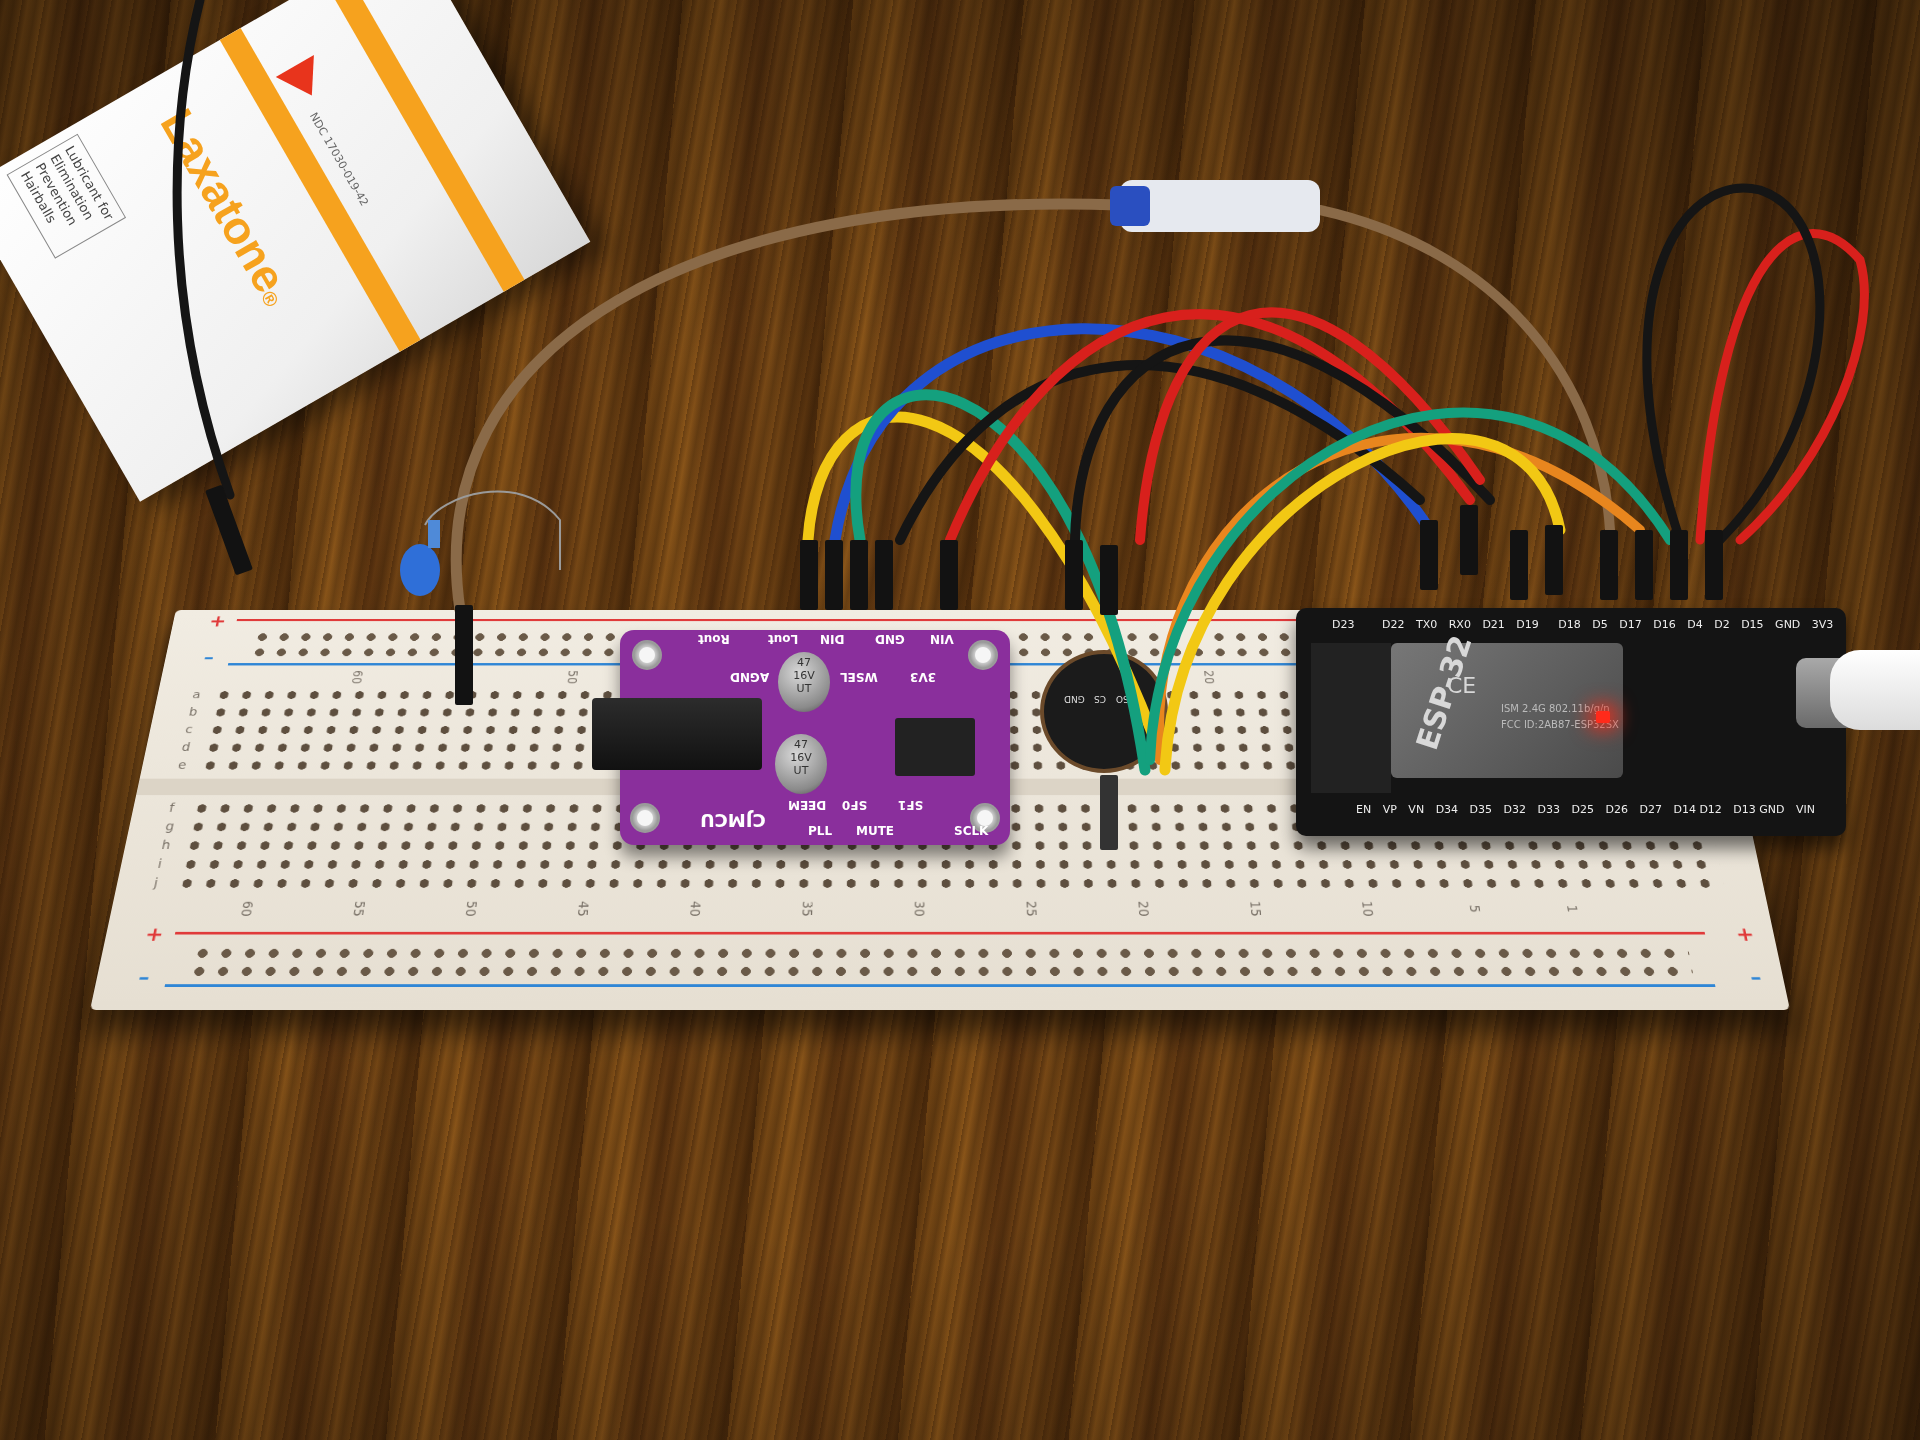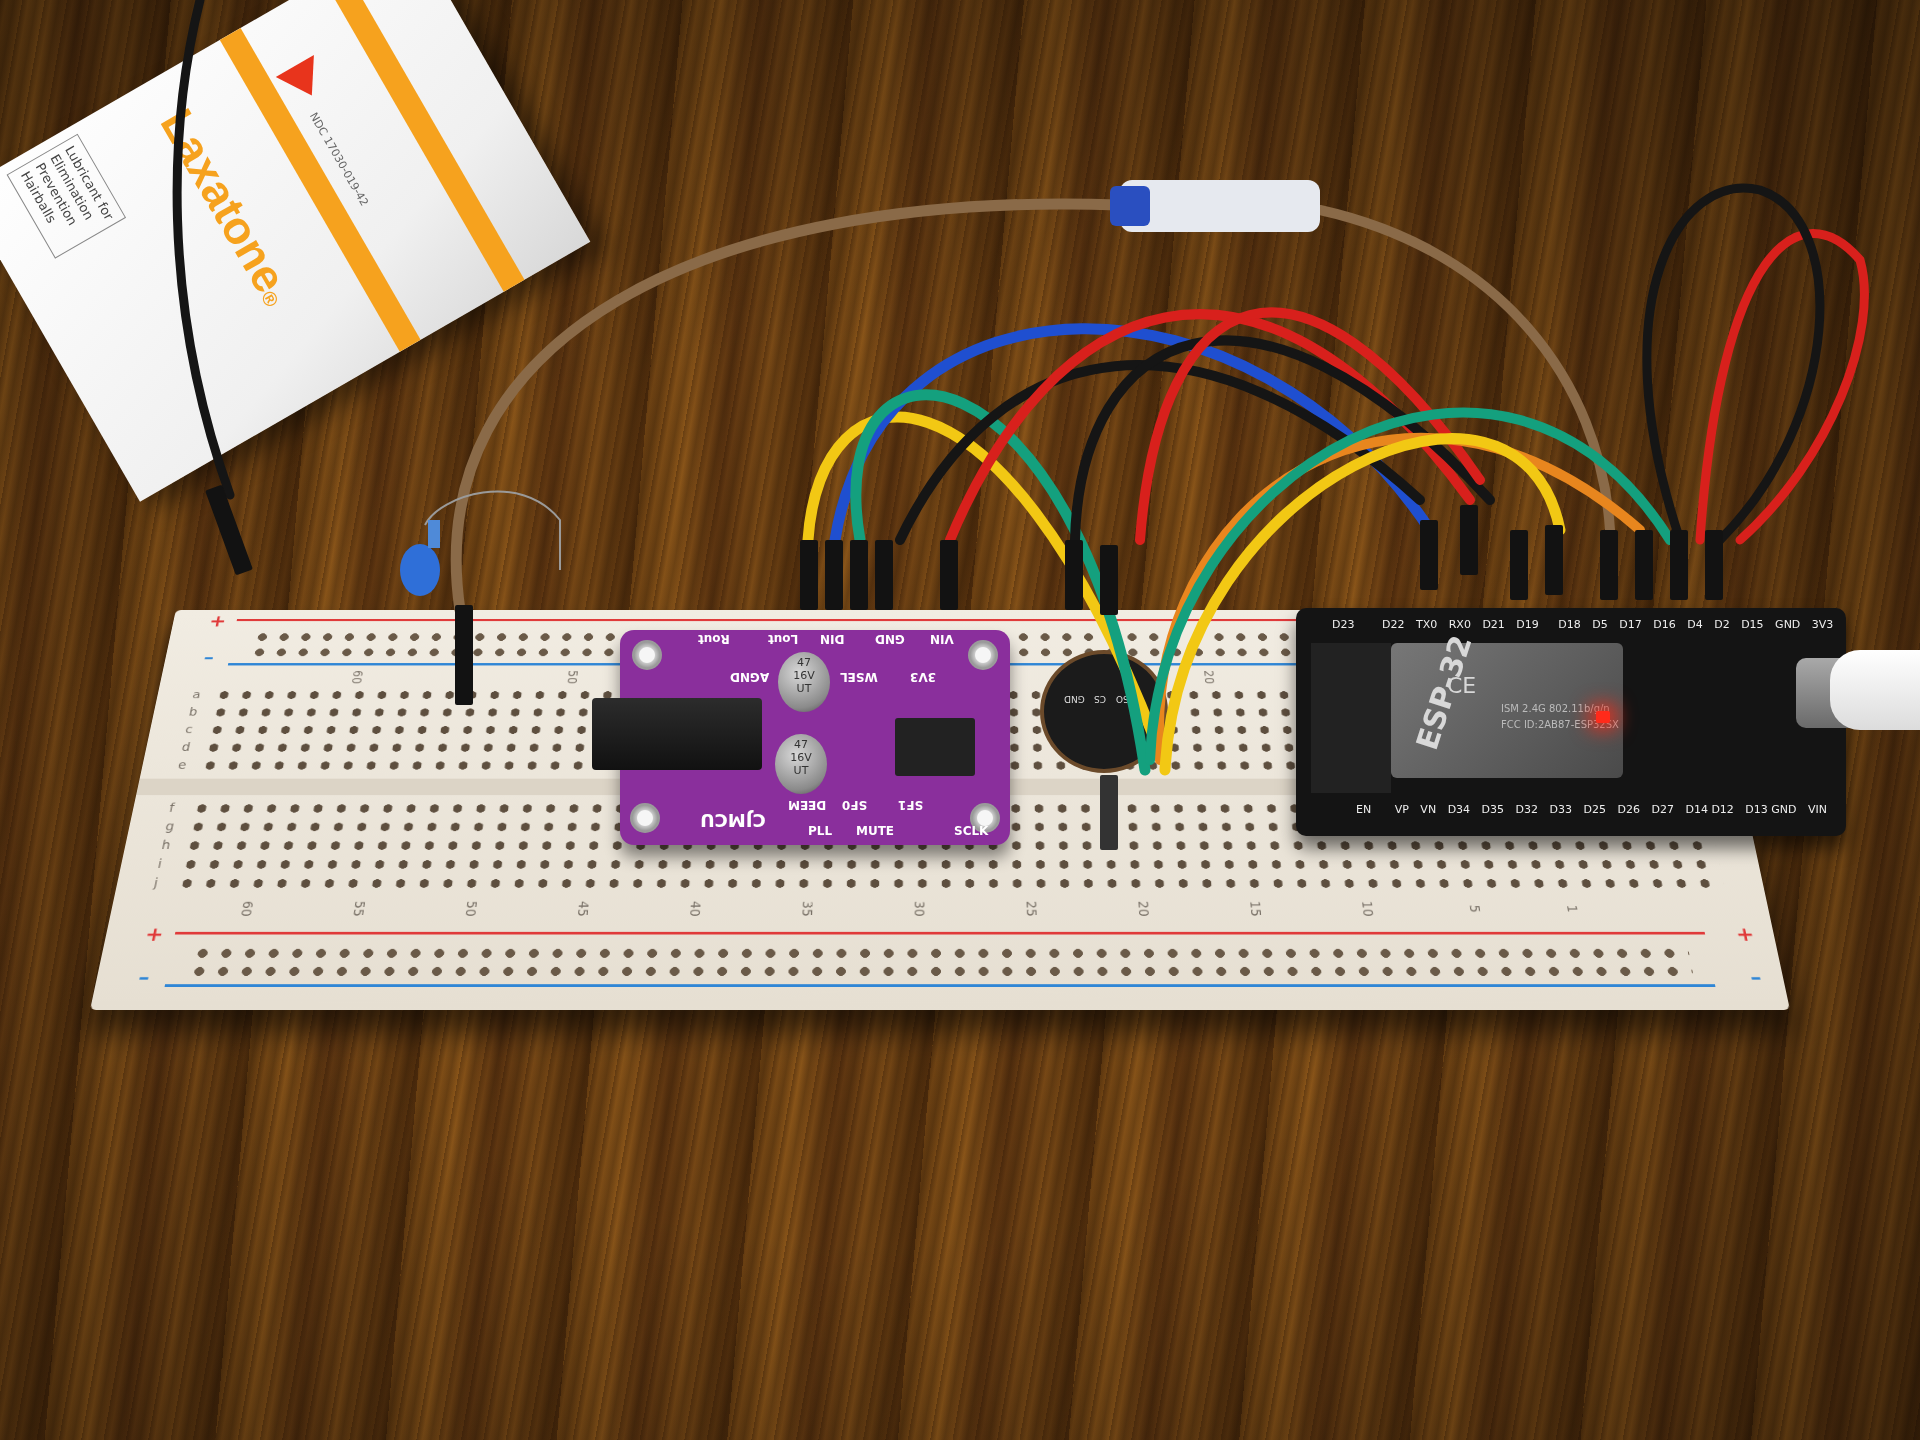--- a/index.html
+++ b/index.html
@@ -278,21 +278,21 @@
     <span style="margin-right: 8px;">D5</span>
     <span style="margin-right: 8px;">D17</span>
     <span style="margin-right: 8px;">D16</span>
     <span style="margin-right: 8px;">D4</span>
     <span style="margin-right: 8px;">D2</span>
     <span style="margin-right: 8px;">D15</span>
     <span style="margin-right: 8px;">GND</span>
     <span style="margin-right: 8px;">3V3</span>
   </div>
   <div class="esp-pinrow" style="top:195px; left:60px;">
-    <span style="margin-right: 20px;">EN</span>
+    <span style="margin-right: 8px;">EN</span>
     <span style="margin-right: 8px;">VP</span>
     <span style="margin-right: 8px;">VN</span>
     <span style="margin-right: 8px;">D34</span>
     <span style="margin-right: 8px;">D35</span>
     <span style="margin-right: 8px;">D32</span>
     <span style="margin-right: 8px;">D33</span>
     <span style="margin-right: 8px;">D25</span>
     <span style="margin-right: 8px;">D26</span>
     <span style="margin-right: 8px;">D27</span>
     <span style="margin-right: 0;">D14</span>

